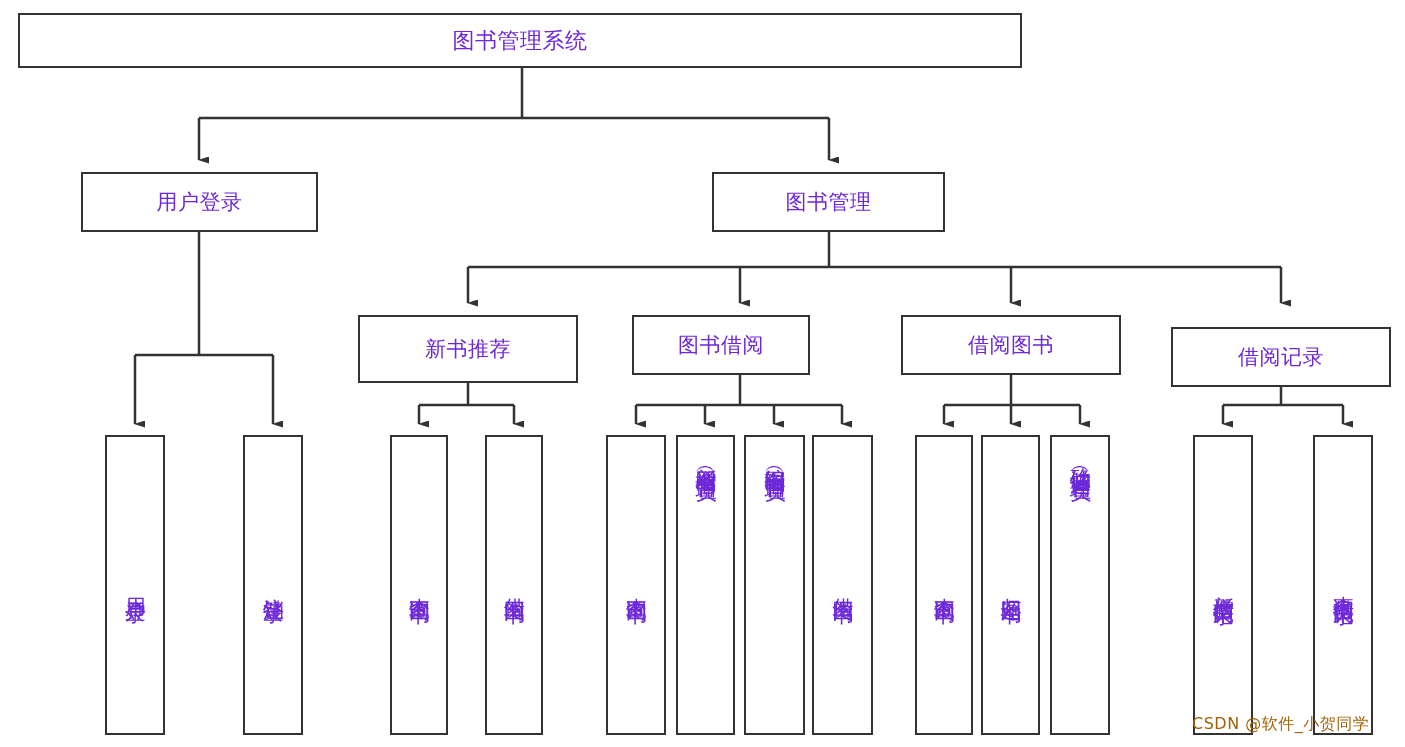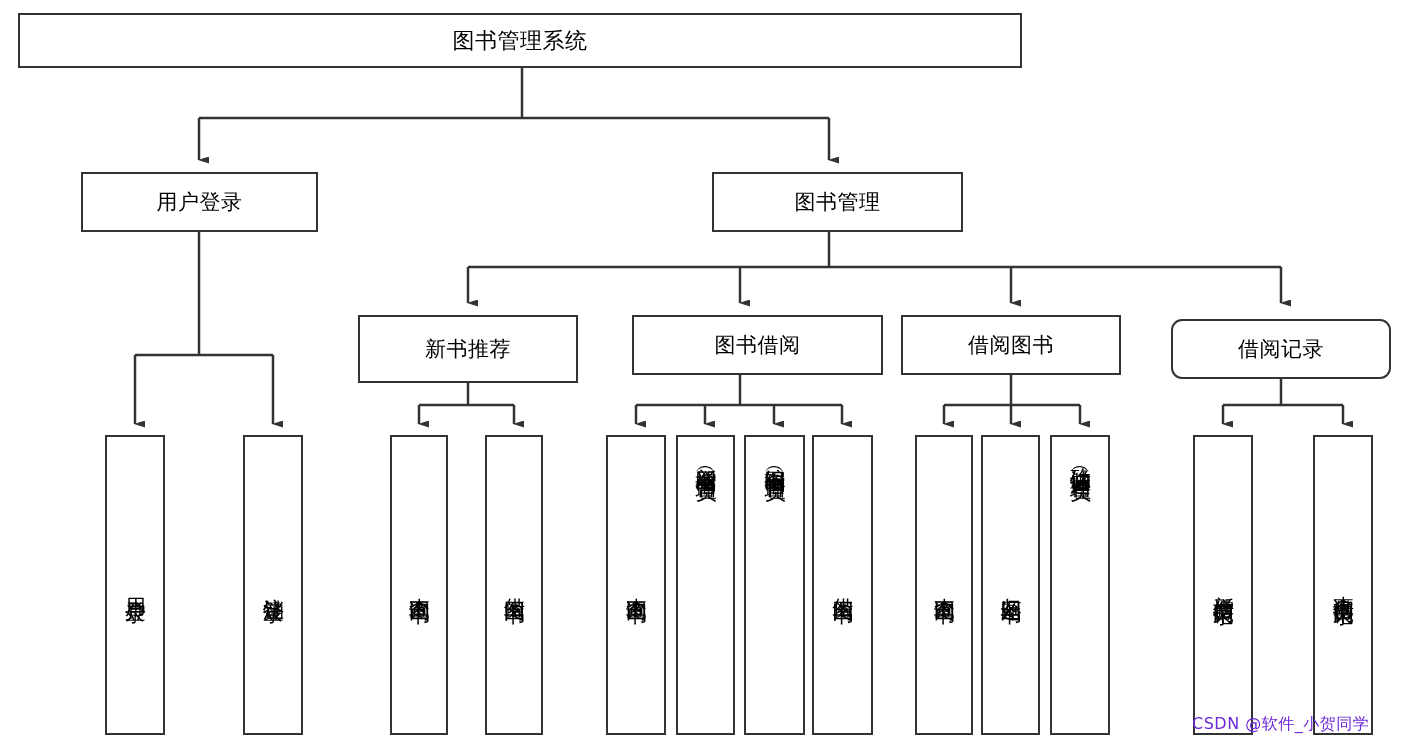--- a/index.html
+++ b/index.html
@@ -35,21 +35,21 @@
     display: flex;
     align-items: center;
     justify-content: center;
     color: #1a1a1a;
   }
   .node-label {
     display: block;
     text-align: center;
     line-height: 1.18;
     letter-spacing: 0.5px;
-    color: #000000;
+    color: #6d28d9;
   }
   
   .node.horiz .node-label {
     writing-mode: horizontal-tb;
     font-size: 21px;
   }
   .node.root .node-label { font-size: 22px; }
   
   .node.vert {
     align-items: flex-start;
@@ -65,21 +65,21 @@
   }
   .node.vert.centered {
     align-items: center;
     padding-top: 0;
   }
   #watermark {
     position: absolute;
     left: 1192px;
     top: 714px;
     font-size: 16px;
-    color: #6d28d9;
+    color: #a16207;
     white-space: nowrap;
     letter-spacing: 0.5px;
     font-family: "DejaVu Sans", "Liberation Sans", sans-serif;
   }
 </style>
 </head>
 <body>
 
 <div id="diagram-root">
 
@@ -133,34 +133,34 @@
     </g>
   </svg>
 
   <div class="node horiz root" style="left:18px; top:13px; width:1004px; height:55px;">
     <span class="node-label">图书管理系统</span>
   </div>
 
   <div class="node horiz" style="left:81px; top:172px; width:237px; height:60px;">
     <span class="node-label">用户登录</span>
   </div>
-  <div class="node horiz" style="left:712px; top:172px; width:251px; height:60px;">
+  <div class="node horiz" style="left:712px; top:172px; width:233px; height:60px;">
     <span class="node-label">图书管理</span>
   </div>
 
   <div class="node horiz" style="left:358px; top:315px; width:220px; height:68px;">
     <span class="node-label">新书推荐</span>
   </div>
-  <div class="node horiz" style="left:632px; top:315px; width:251px; height:60px;font-family:Liberation Serif, serif;">
+  <div class="node horiz" style="left:632px; top:315px; width:178px; height:60px;font-family:Liberation Serif, serif;">
     <span class="node-label">图书借阅</span>
   </div>
   <div class="node horiz" style="left:901px; top:315px; width:220px; height:60px;">
     <span class="node-label">借阅图书</span>
   </div>
-  <div class="node horiz" style="left:1171px; top:319px; width:220px; height:60px;border-radius:11px;">
+  <div class="node horiz" style="left:1171px; top:327px; width:220px; height:60px;">
     <span class="node-label">借阅记录</span>
   </div>
 
   <div class="node vert centered" style="left:105px; top:435px; width:60px; height:300px;">
     <span class="node-label">用户登录</span>
   </div>
   <div class="node vert centered" style="left:243px; top:435px; width:60px; height:300px;">
     <span class="node-label">注销登录</span>
   </div>
 

